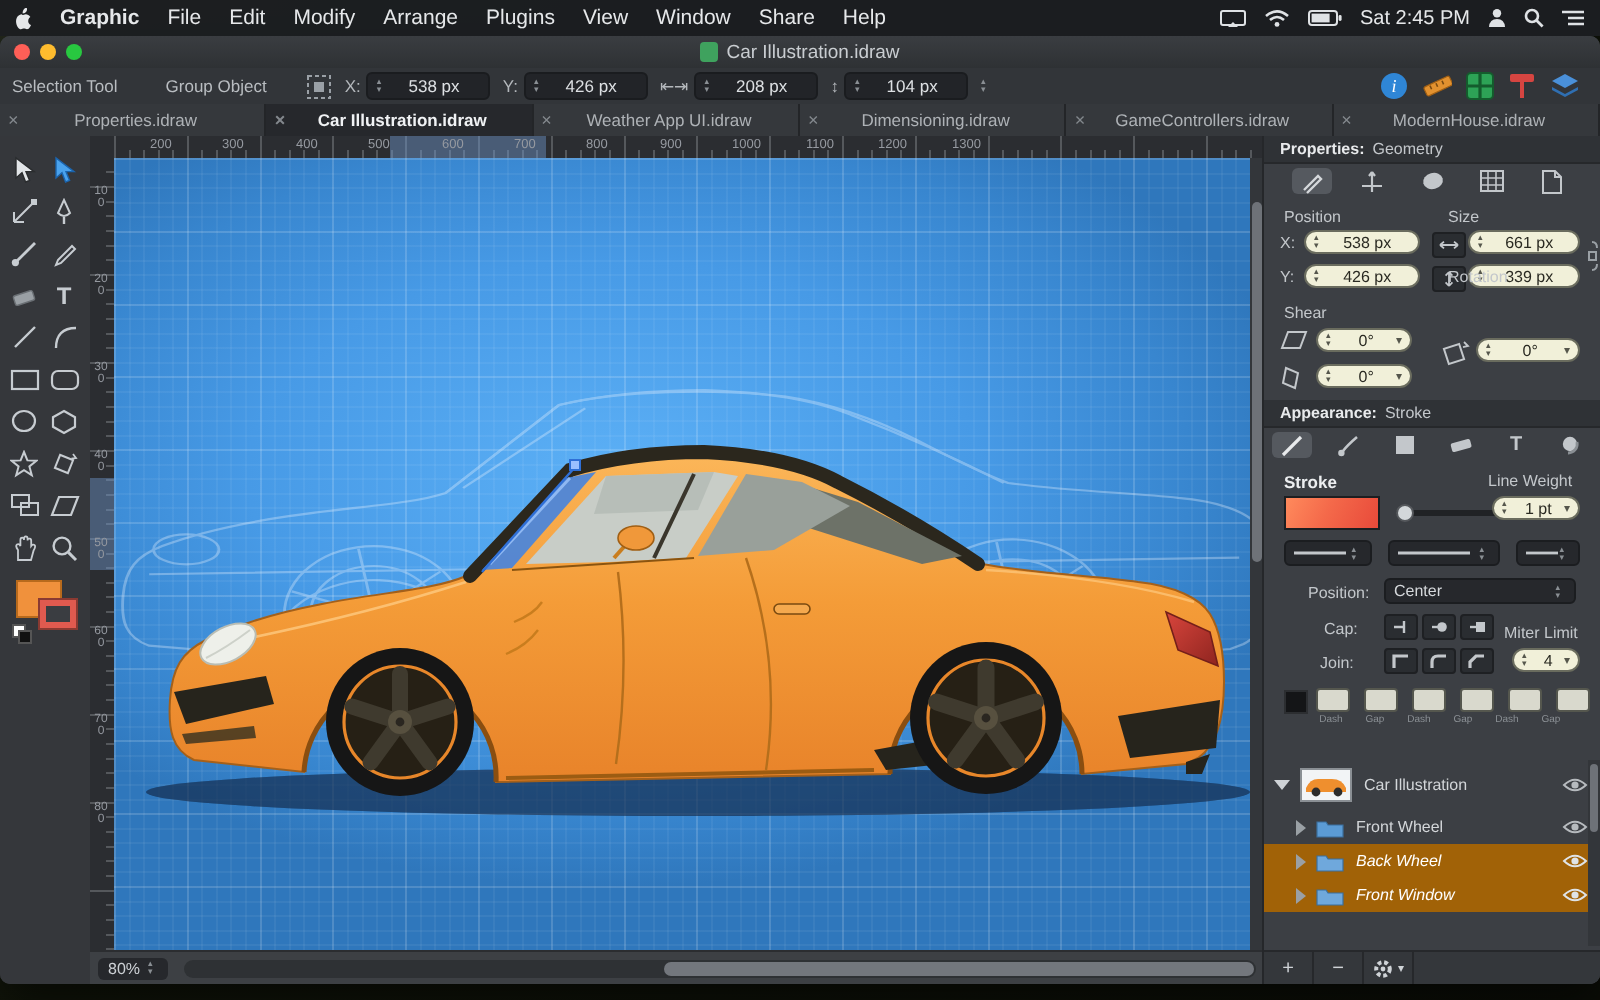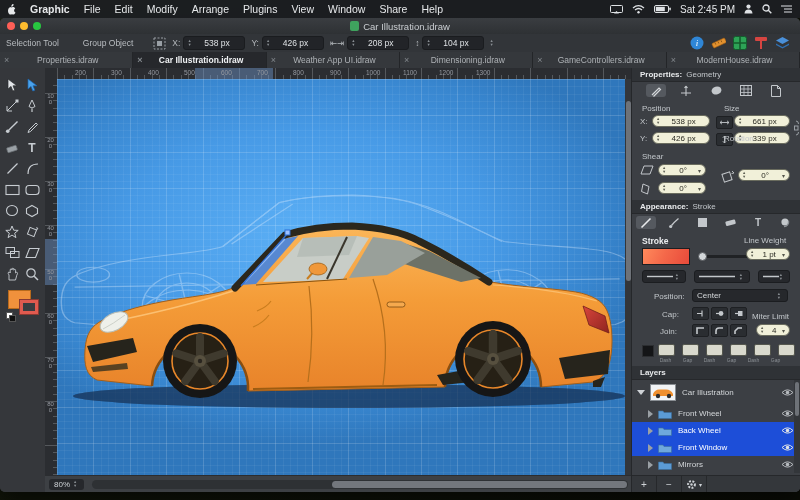--- a/index.html
+++ b/index.html
@@ -93,21 +93,21 @@
   .cream .val{flex:1;text-align:center;}
   .cream .caret{font-size:6px;color:#55564c;}
   .darksel{background:#26282c;border:1px solid #1b1d20;border-radius:3px;color:#d5d8db;
     display:flex;align-items:center;font-size:8px;height:13px;box-sizing:border-box;padding:0 4px;}
   .minibtn{width:15px;height:11px;background:#2a2d31;border:1px solid #1e2023;border-radius:2px;
     display:flex;align-items:center;justify-content:center;}
   .dashbox{width:15px;height:10px;background:#d9d9cd;border-radius:2px;border:1px solid #55574e;}
   .dashlab{font-size:5px;color:#8b9095;width:15px;text-align:center;}
   
   .lrow{position:absolute;left:0;right:6px;display:flex;align-items:center;color:#d3d6d9;}
-  .lrow.sel{background:#1d4ed8;}
+  .lrow.sel{background:#a16207;font-style:italic;}
   .tri-down{width:0;height:0;border-left:4px solid transparent;border-right:4px solid transparent;border-top:5px solid #cfd3d7;}
   .tri-right{width:0;height:0;border-top:4px solid transparent;border-bottom:4px solid transparent;border-left:5px solid #9aa0a5;}
   .lscroll{position:absolute;right:0;width:6px;background:#33363a;}
   .lsthumb{position:absolute;left:1px;top:2px;width:4px;height:34px;border-radius:2px;background:#6e7278;}
   .slider-track{height:3px;background:#202225;border-radius:2px;position:relative;}
   .knob{position:absolute;top:-3px;width:9px;height:9px;border-radius:50%;background:#d3d7da;border:1px solid #55585c;box-sizing:border-box;}
   .pbottom{position:absolute;left:0;right:0;bottom:0;height:16px;background:#34373b;border-top:1px solid #26282b;
     display:flex;align-items:center;color:#cfd3d7;}
   .pbottom .bb{width:24px;text-align:center;font-size:10px;border-right:1px solid #26282b;height:100%;
     display:flex;align-items:center;justify-content:center;gap:2px;}
@@ -842,23 +842,20 @@
     </div>
     <div class="abs" style="left:26px;top:289px;display:flex;gap:7px">
       <span class="dashlab">Dash</span>
       <span class="dashlab">Gap</span>
       <span class="dashlab">Dash</span>
       <span class="dashlab">Gap</span>
       <span class="dashlab">Dash</span>
       <span class="dashlab">Gap</span>
     </div>
 
-    <div class="sec-head" style="top:298px">
-        <b>Layers</b>
-      </div>
     <div class="lrow" style="top:337px;height:17px">
       <span style="margin:0 5px 0 16px" class="tri-right"></span>
       <span>
           <svg width="14" height="10" viewBox="0 0 14 10">
             <path d="M0.5,9.5 V2 H5 L6,3.5 H13.5 V9.5 Z" fill="#5b9bd5" stroke="#3a6f9e" stroke-width="0.6"></path>
           </svg>
         </span>
       <span style="margin-left:6px">Front Wheel</span>
       <span style="margin-left:auto">
           <svg width="13" height="9" viewBox="0 0 13 9">
@@ -908,35 +905,20 @@
           </svg>
         </span>
       <span style="margin-left:6px;color:#fff">Front Window</span>
       <span style="margin-left:auto">
           <svg width="13" height="9" viewBox="0 0 13 9">
             <path d="M1,4.5 Q6.5,-0.8 12,4.5 Q6.5,9.8 1,4.5 Z" fill="none" stroke="#dfe3e6"></path>
             <circle cx="6.5" cy="4.5" r="1.8" fill="#dfe3e6"></circle>
           </svg>
         </span>
     </div>
-    <div class="lrow" style="top:388px;height:17px">
-      <span style="margin:0 5px 0 16px" class="tri-right"></span>
-      <span>
-          <svg width="14" height="10" viewBox="0 0 14 10">
-            <path d="M0.5,9.5 V2 H5 L6,3.5 H13.5 V9.5 Z" fill="#5b9bd5" stroke="#3a6f9e" stroke-width="0.6"></path>
-          </svg>
-        </span>
-      <span style="margin-left:6px">Mirrors</span>
-      <span style="margin-left:auto">
-          <svg width="13" height="9" viewBox="0 0 13 9">
-            <path d="M1,4.5 Q6.5,-0.8 12,4.5 Q6.5,9.8 1,4.5 Z" fill="none" stroke="#b6babe"></path>
-            <circle cx="6.5" cy="4.5" r="1.8" fill="#b6babe"></circle>
-          </svg>
-        </span>
-    </div>
     <div class="lscroll" style="top:312px;height:93px">
         <div class="lsthumb"></div>
       </div>
 
     <span class="abs" style="left:14px;top:413px">Blending:</span>
     <div class="abs darksel" style="left:54px;top:410px;width:104px">
       <span>Normal</span>
         <span class="stepper" style="margin-left:auto">
           <span>▴</span>
           <span>▾</span>

